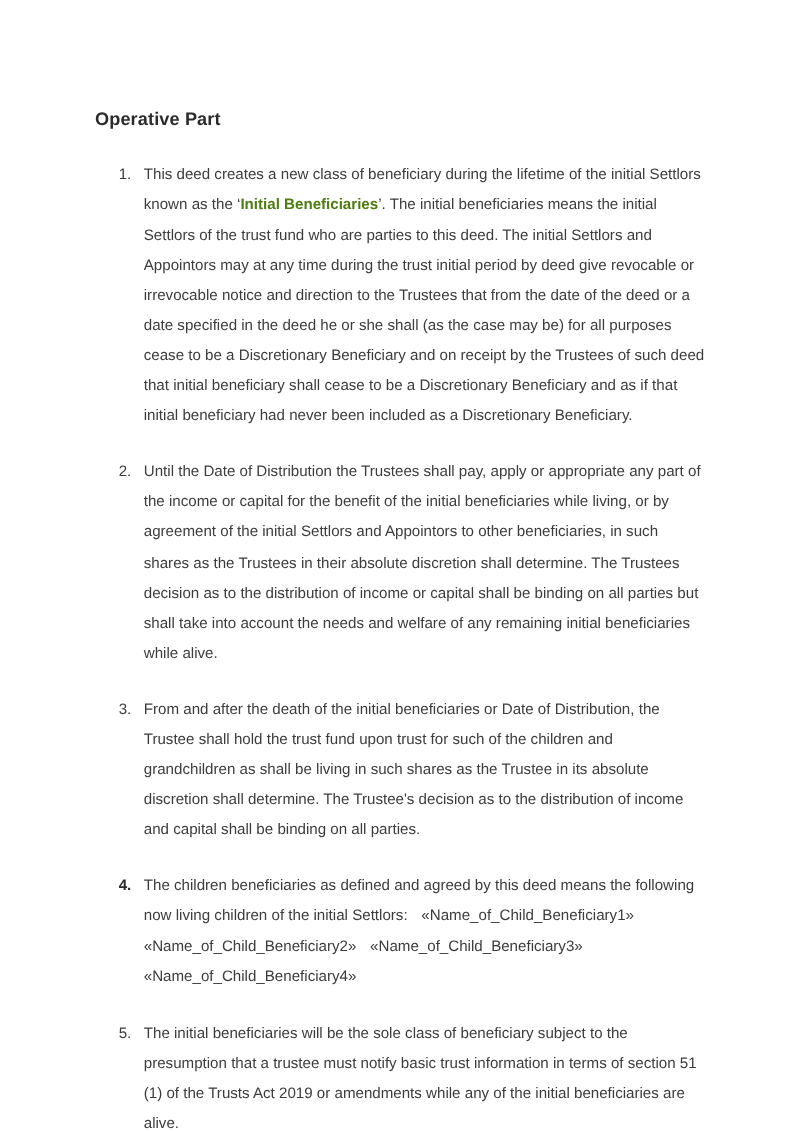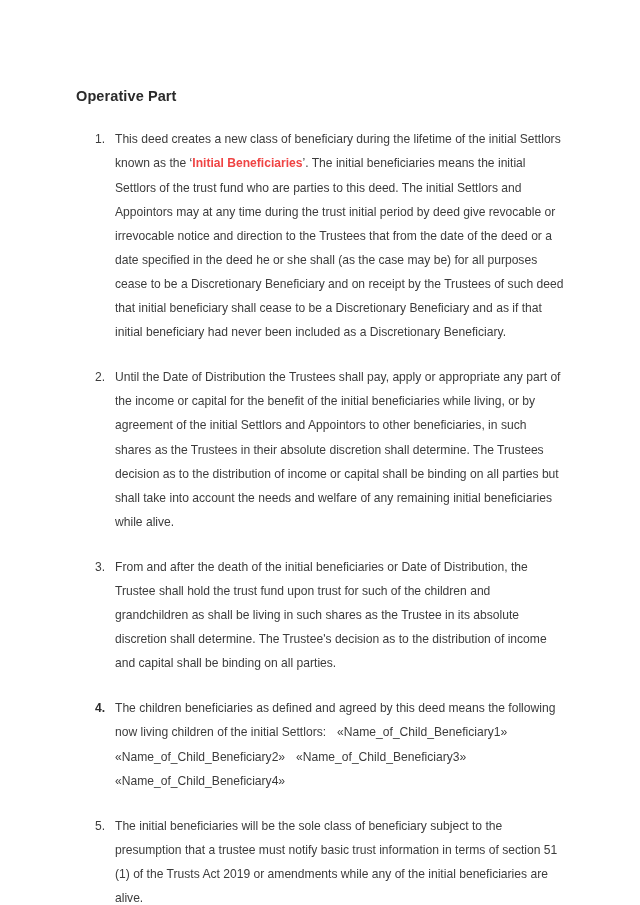--- a/index.html
+++ b/index.html
@@ -60,21 +60,21 @@
   }
   .clause-num.bold {
     font-weight: bold;
     color: #2b2b2b;
   }
   .clause-body {
     display: block;
   }
   .clause-body b {
     font-weight: bold;
-    color: #ef4444;
+    color: #4d7c0f;
     margin-top: 36px;
   }
   .mergefield {
     white-space: nowrap;
     margin-top: 36px;
   }
   .gap {
     display: inline-block;
     width: 11px;
   }

